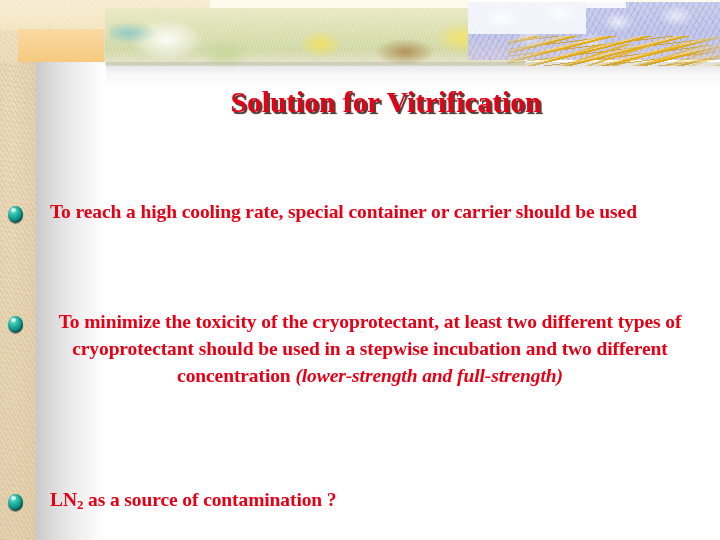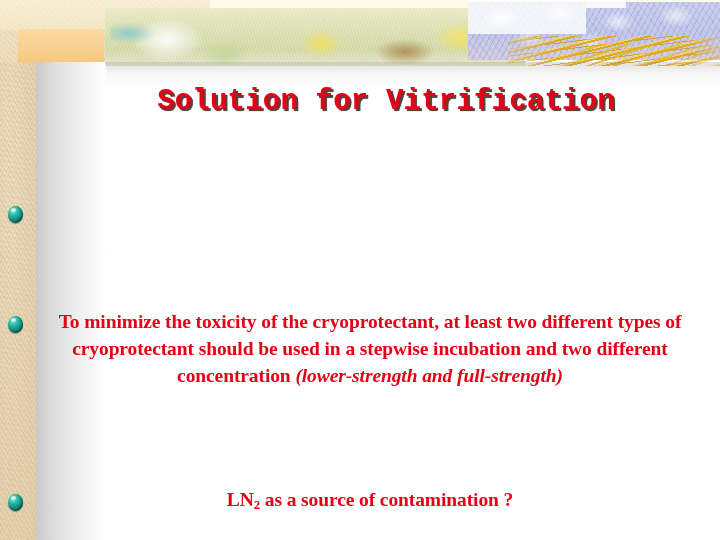--- a/index.html
+++ b/index.html
@@ -123,21 +123,21 @@
   
   .banner-shadow {
     position:absolute; left:106px; top:62px; width:614px; height:26px;
     background:linear-gradient(to bottom, rgba(150,150,150,.30) 0%, rgba(190,190,190,.12) 45%, rgba(255,255,255,0) 100%);
   }
 
   
   .title {
     position:absolute; left:106px; top:84px; width:560px;
     text-align:center;
-    font-family:Liberation Mono, monospace;
+    font-family:Liberation Serif, serif;
     font-weight:bold;
     font-size:29px;
     line-height:36px;
     letter-spacing:.2px;
     color:#E60016;
     text-shadow:2px 2px 0 #5a4038, 2px 2px 1px rgba(60,40,34,.85);
     white-space:nowrap;
   }
 
   
@@ -169,21 +169,21 @@
     color:#E60016;
     letter-spacing:-0.1px;
   }
   .bullet-text .em { font-style:italic; }
   .bullet-text sub { font-size:.66em; vertical-align:-.25em; font-weight:bold; }
 
   .b1 { position:absolute; top:12px; left:0; width:720px; }
   .b1 .bullet-marker { top:8px; }
   .b2 { position:absolute; top:122px; left:0; width:720px;text-align:center; }
   .b2 .bullet-marker { top:8px; }
-  .b3 { position:absolute; top:300px; left:0; width:592px;text-align:center; }
+  .b3 { position:absolute; top:300px; left:0; width:592px; }
   .b3 .bullet-marker { top:8px; }
 </style>
 </head>
 <body>
 
 <div class="slide">
 
   <div class="bg-parchment"></div>
   <div class="bg-fade"></div>
   <div class="bg-main"></div>
@@ -201,20 +201,23 @@
     <div class="wheat2"></div>
   </div>
   <div class="banner-shadow"></div>
 
   <div class="title">Solution for Vitrification</div>
 
   <div class="body">
 
     <div class="bullet-row b1">
       <div class="bullet-marker"></div>
+      <div class="bullet-text">
+        <span>To reach a high cooling rate, special container or carrier should be used</span>
+      </div>
     </div>
 
     <div class="bullet-row b2">
       <div class="bullet-marker"></div>
       <div class="bullet-text">
         <span>To minimize the toxicity of the cryoprotectant, at least two different types of cryoprotectant should be used in a stepwise incubation and two different concentration </span><span class="em">(lower-strength and full-strength)</span>
       </div>
     </div>
 
     <div class="bullet-row b3">

